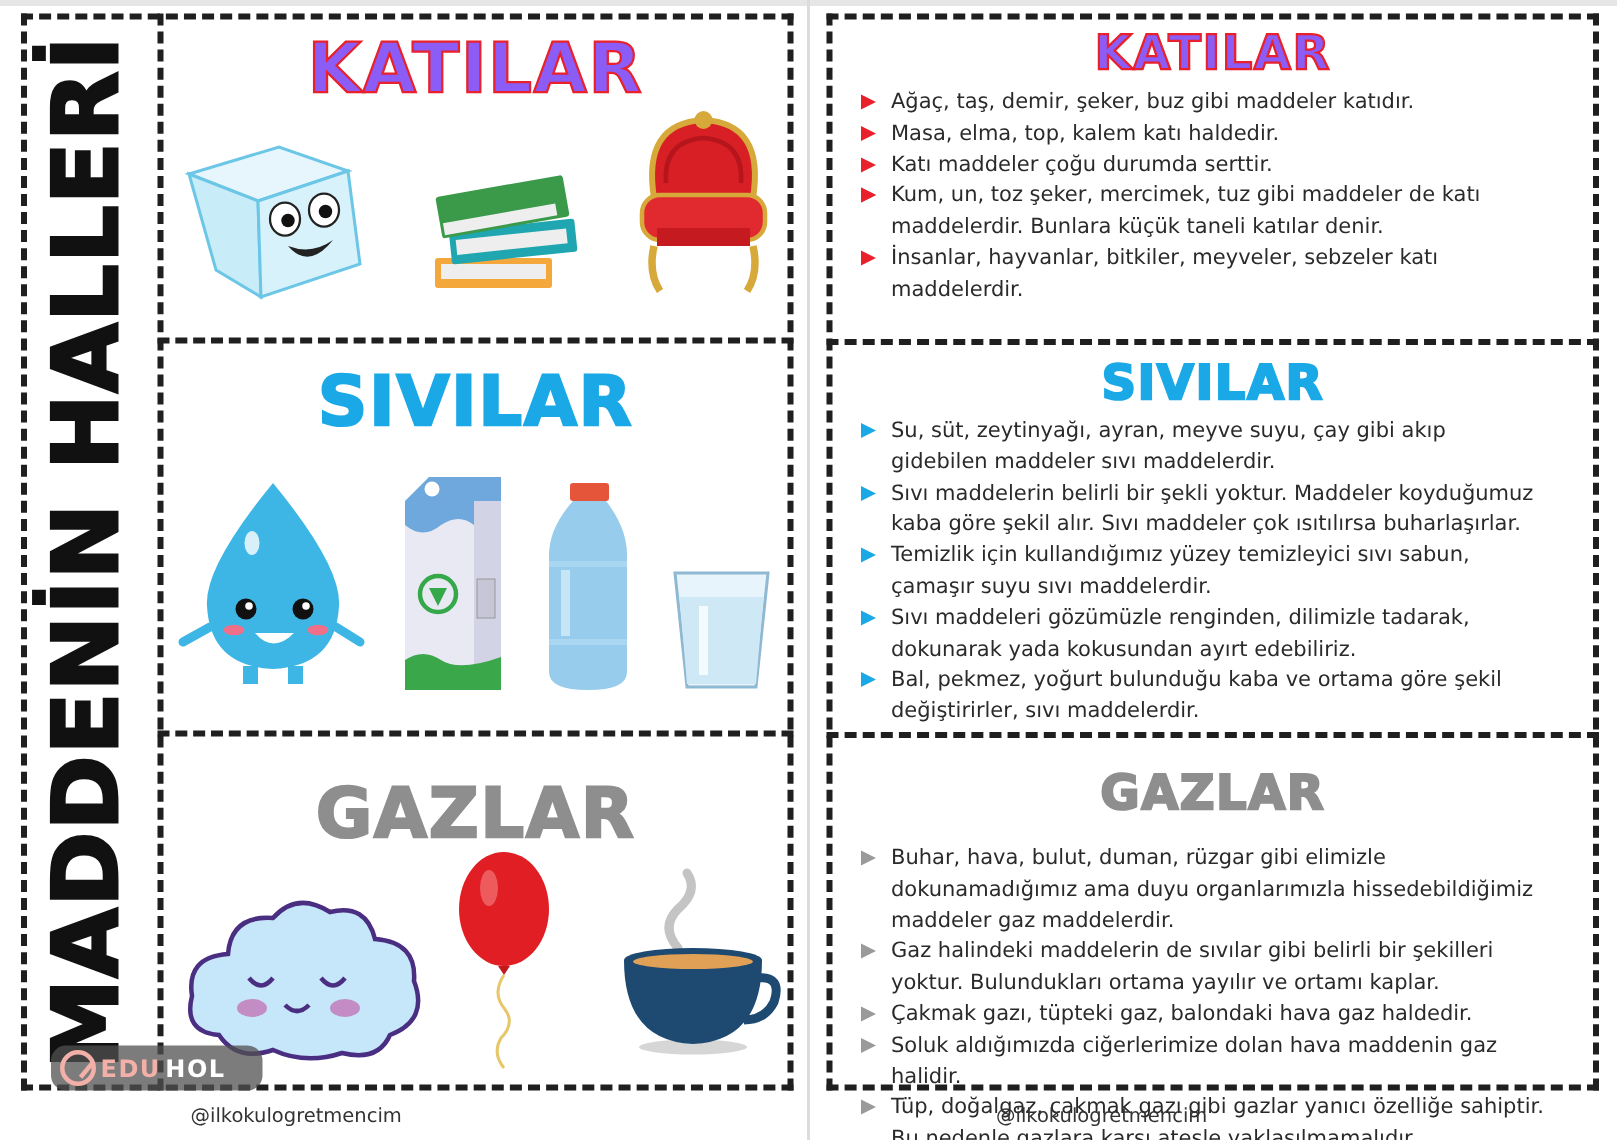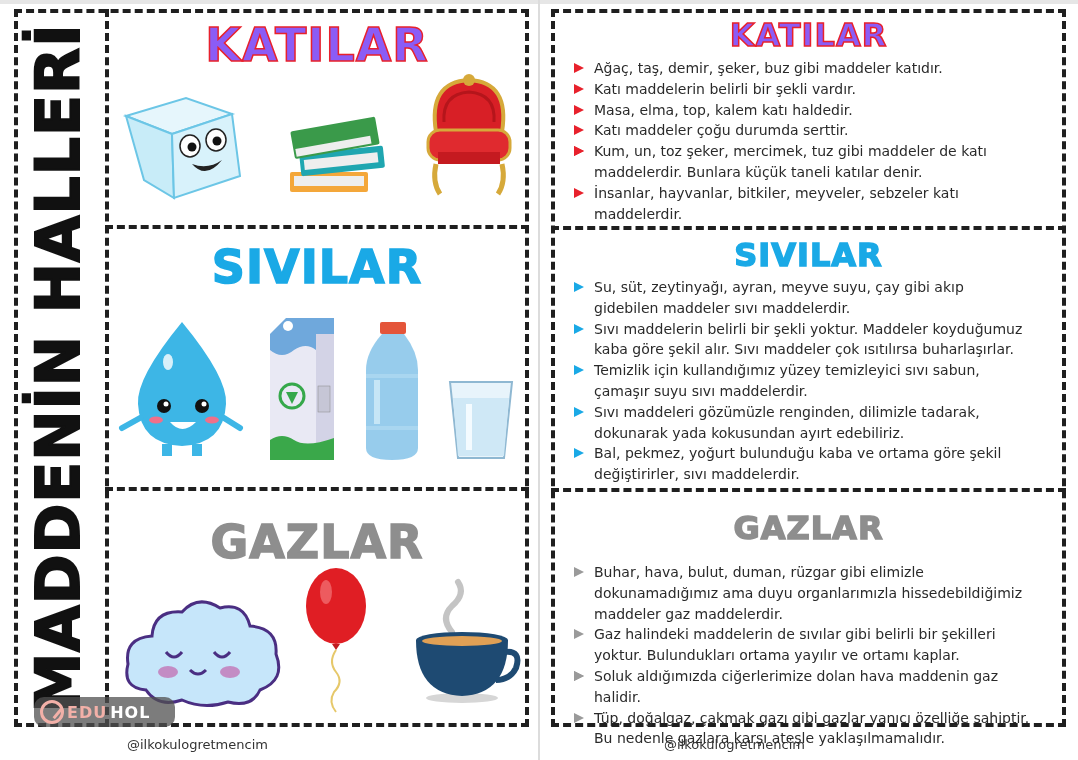--- a/index.html
+++ b/index.html
@@ -194,40 +194,39 @@
 </div>
 
 <div class="right-sheet">
   <div class="dash-box right-outer"></div>
   <div class="right-sep" style="top:226px;"></div>
   <div class="right-sep" style="top:488px;"></div>
 
   <div class="right-heading h-red" style="top:16px;">KATILAR</div>
   <ul class="bullets red" style="top:58px;">
     <li><span class="arrow"></span><span>Ağaç, taş, demir, şeker, buz gibi maddeler katıdır.</span></li>
-    <li><span class="arrow"></span><span>Katı maddelerin belirli bir şekli vardır.</span></li>
     <li><span class="arrow"></span><span>Masa, elma, top, kalem katı haldedir.</span></li>
     <li><span class="arrow"></span><span>Katı maddeler çoğu durumda serttir.</span></li>
     <li><span class="arrow"></span></li>
     <li><span class="arrow"></span><span>Kum, un, toz şeker, mercimek, tuz gibi maddeler de katı maddelerdir. Bunlara küçük taneli katılar denir.</span></li>
     <li><span class="arrow"></span><span>İnsanlar, hayvanlar, bitkiler, meyveler, sebzeler katı maddelerdir.</span></li>
   </ul>
 
   <div class="right-heading h-blue" style="top:236px;">SIVILAR</div>
   <ul class="bullets blue" style="top:277px;">
     <li><span class="arrow"></span><span>Su, süt, zeytinyağı, ayran, meyve suyu, çay gibi akıp gidebilen maddeler sıvı maddelerdir.</span></li>
     <li><span class="arrow"></span><span>Sıvı maddelerin belirli bir şekli yoktur. Maddeler koyduğumuz kaba göre şekil alır. Sıvı maddeler çok ısıtılırsa buharlaşırlar.</span></li>
     <li><span class="arrow"></span><span>Temizlik için kullandığımız yüzey temizleyici sıvı sabun, çamaşır suyu sıvı maddelerdir.</span></li>
     <li><span class="arrow"></span><span>Sıvı maddeleri gözümüzle renginden, dilimizle tadarak, dokunarak yada kokusundan ayırt edebiliriz.</span></li>
     <li><span class="arrow"></span><span>Bal, pekmez, yoğurt bulunduğu kaba ve ortama göre şekil değiştirirler, sıvı maddelerdir.</span></li>
   </ul>
 
   <div class="right-heading h-grey" style="top:497px;">GAZLAR</div>
   <ul class="bullets grey" style="top:562px;">
     <li><span class="arrow"></span><span>Buhar, hava, bulut, duman, rüzgar gibi elimizle dokunamadığımız ama duyu organlarımızla hissedebildiğimiz maddeler gaz maddelerdir.</span></li>
     <li><span class="arrow"></span><span>Gaz halindeki maddelerin de sıvılar gibi belirli bir şekilleri yoktur. Bulundukları ortama yayılır ve ortamı kaplar.</span></li>
-    <li><span class="arrow"></span></li>
+    <li><span class="arrow"></span><span>Çakmak gazı, tüpteki gaz, balondaki hava gaz haldedir.</span></li>
     <li><span class="arrow"></span><span>Soluk aldığımızda ciğerlerimize dolan hava maddenin gaz halidir.</span></li>
     <li><span class="arrow"></span><span>Tüp, doğalgaz, çakmak gazı gibi gazlar yanıcı özelliğe sahiptir. Bu nedenle gazlara karşı ateşle yaklaşılmamalıdır.</span></li>
   </ul>
 
   <div class="credit" style="left:664px;top:737px;">@ilkokulogretmencim</div>
 </div>
 
 </body></html>

